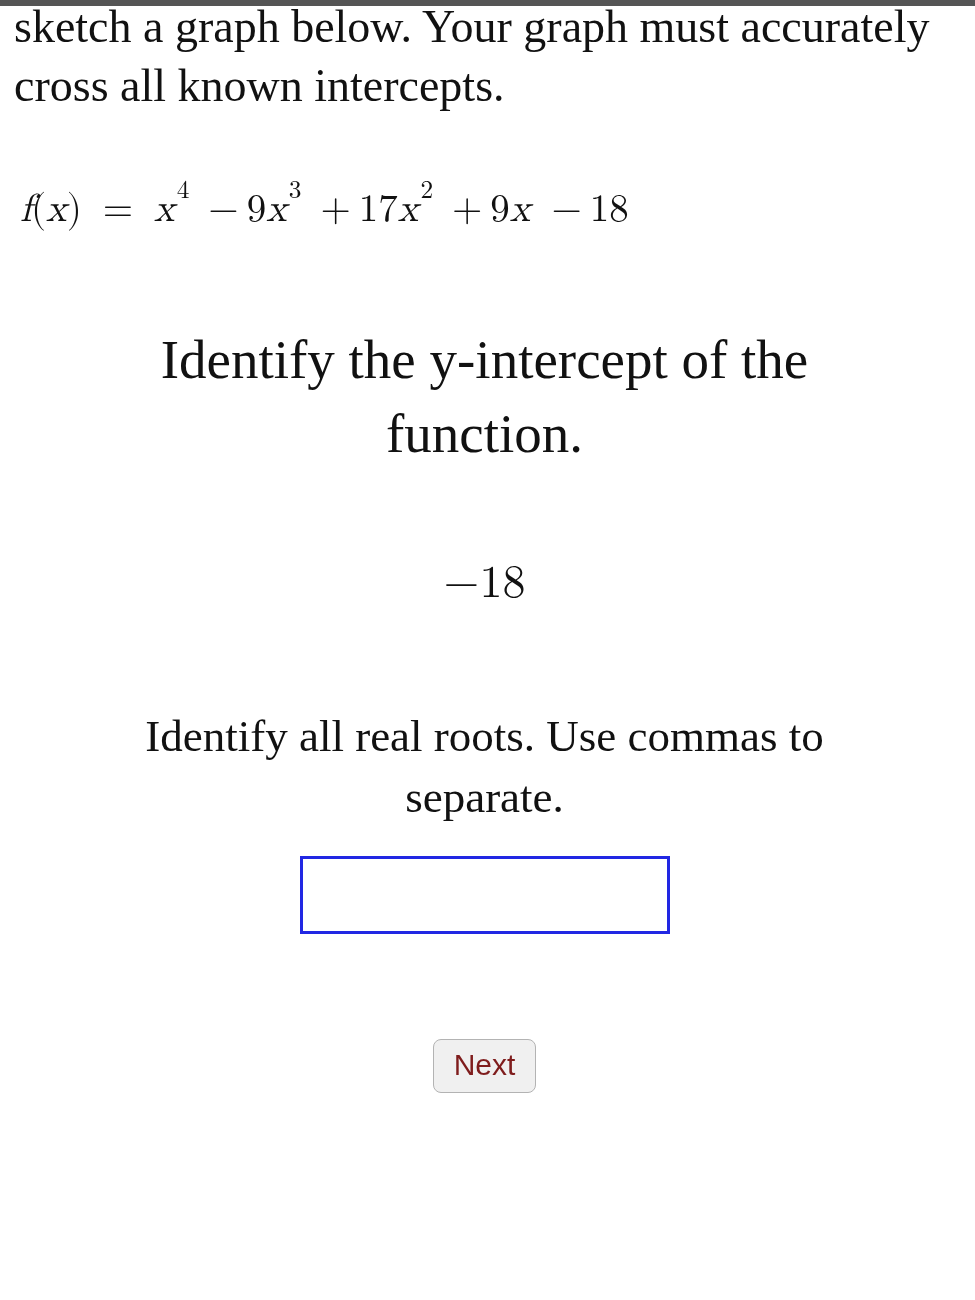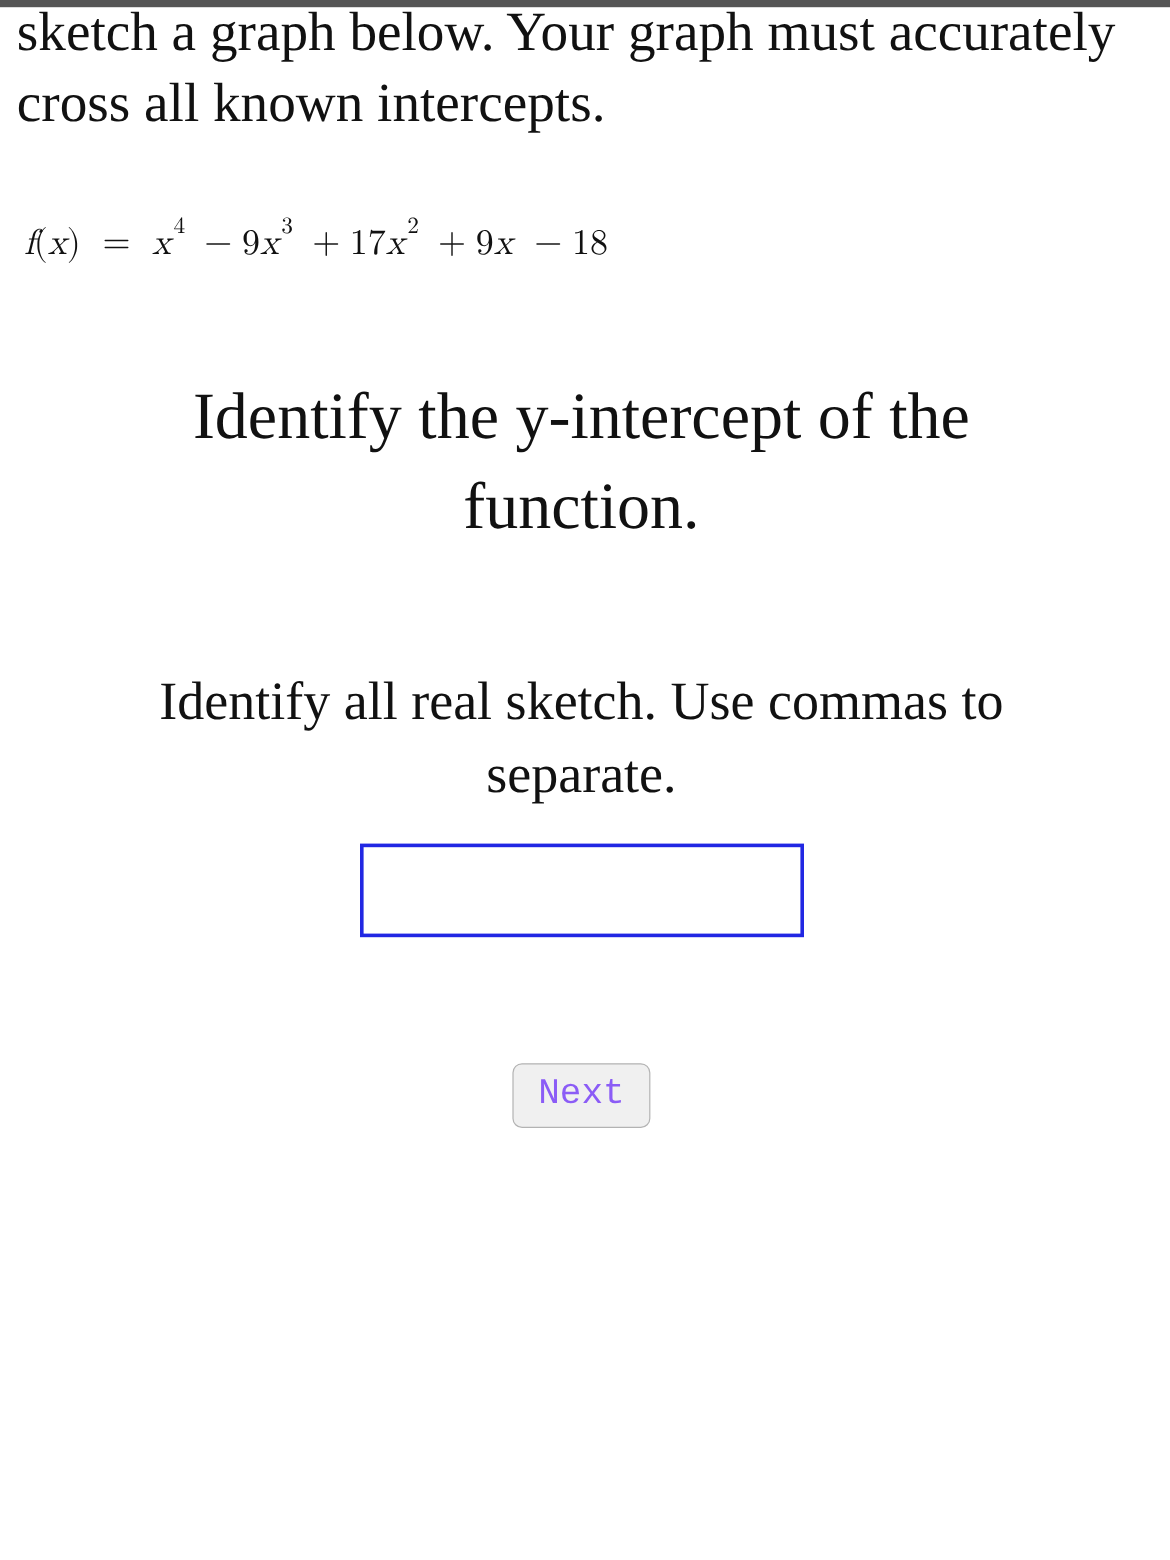--- a/index.html
+++ b/index.html
@@ -39,21 +39,21 @@
       font-size: 46px;
       line-height: 1.28;
       color: #111;
       margin-top: -8px;
       padding: 0 2px;
     }
     .equation-wrap {
       margin-top: 60px;
       padding-left: 8px;
       font-family: 'Latin Modern Math', 'STIX Two Math', 'Cambria Math', Georgia, serif;
-      font-size: 30px;
+      font-size: 39px;
       color: #111;
       white-space: nowrap;
       font-style: italic;
     }
     .equation-wrap .rm { font-style: normal; }
     .equation-wrap sup {
       font-size: 0.65em;
       vertical-align: 0.9em;
       font-style: normal;
       position: relative;
@@ -98,22 +98,22 @@
       font-family: Georgia, serif;
       outline: none;
     }
     .next-wrap {
       display: flex;
       justify-content: center;
       margin-top: 105px;
     }
     .next-btn {
       font-size: 30px;
-      font-family: Liberation Mono, monospace;
-      color: #8b5cf6;
+      font-family: Liberation Sans, sans-serif;
+      color: #7f1d1d;
       background: #f0f0f0;
       border: 1px solid #b3b3b3;
       border-radius: 8px;
       padding: 8px 20px 10px 20px;
       cursor: pointer;
     }
     
   </style>
 </head>
 <body>
@@ -129,22 +129,23 @@
     <span class="rm pad">=</span>
     x<sup>4</sup>
     <span class="rm pad">−</span><span class="rm">9</span>x<sup>3</sup>
     <span class="rm pad">+</span><span class="rm">17</span>x<sup>2</sup>
     <span class="rm pad">+</span><span class="rm">9</span>x
     <span class="rm pad">−</span><span class="rm">18</span>
   </div>
 
   <div class="q1-prompt">Identify the y-intercept of the function.</div>
 
+  <div class="q1-answer">−18</div>
 
-  <div class="q2-prompt">Identify all real sketch. Use commas to separate.</div>
+  <div class="q2-prompt">Identify all real roots. Use commas to separate.</div>
 
   <div class="input-wrap">
     <input class="answer-input" type="text" value="" style="">
   </div>
 
   <div class="next-wrap">
     <button class="next-btn">Next</button>
   </div>
 
 </div>

